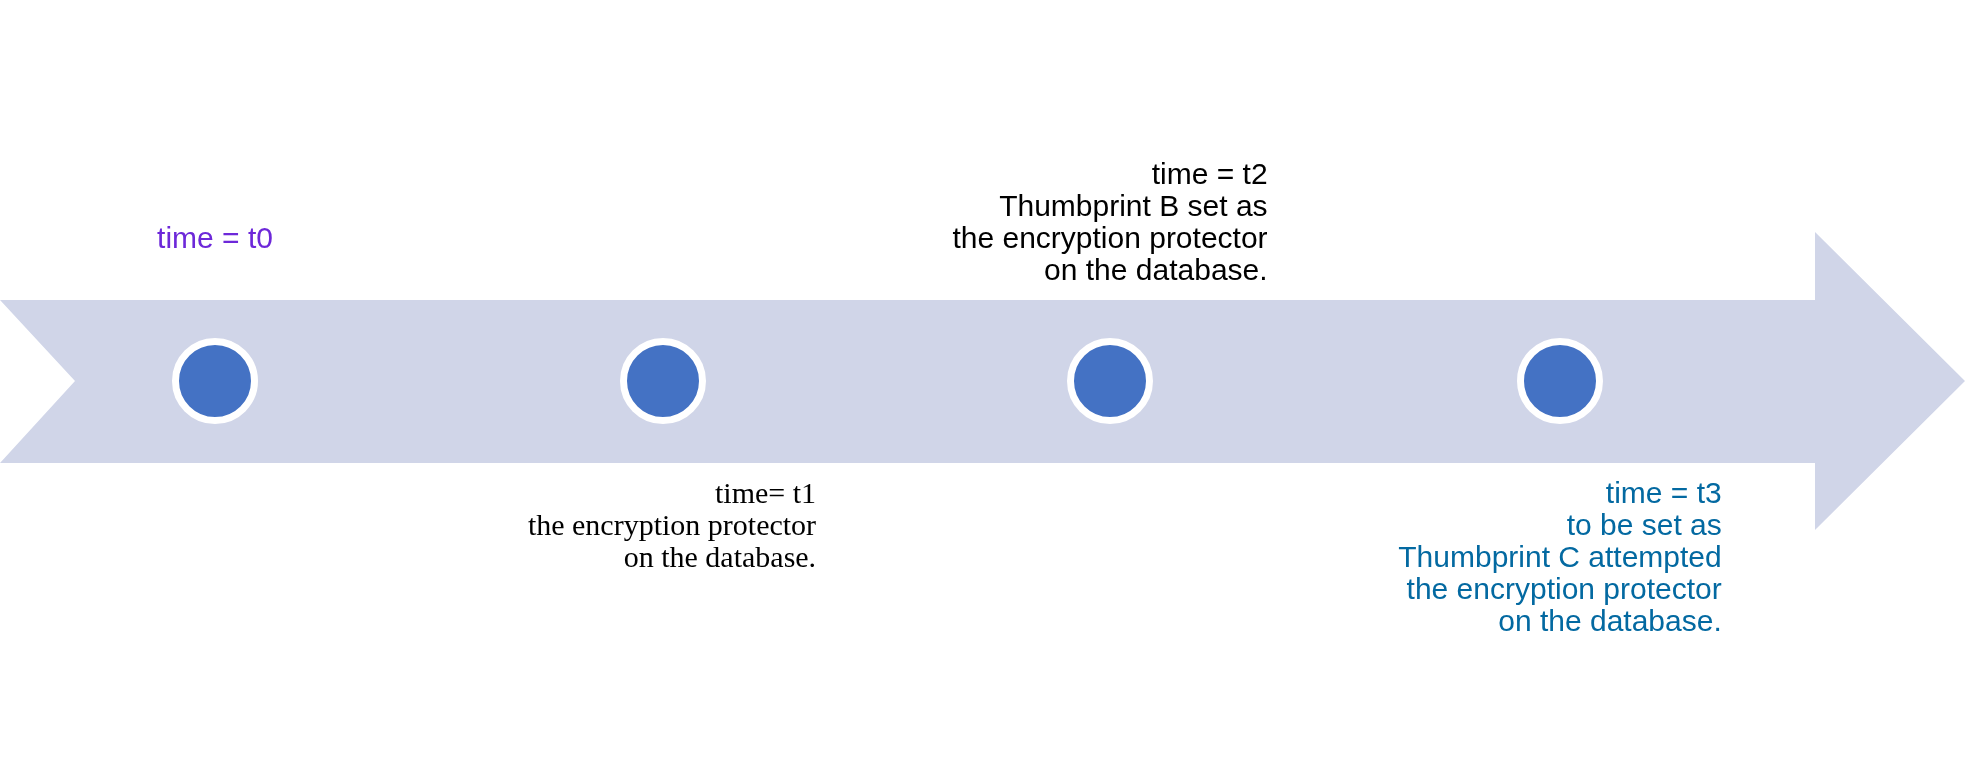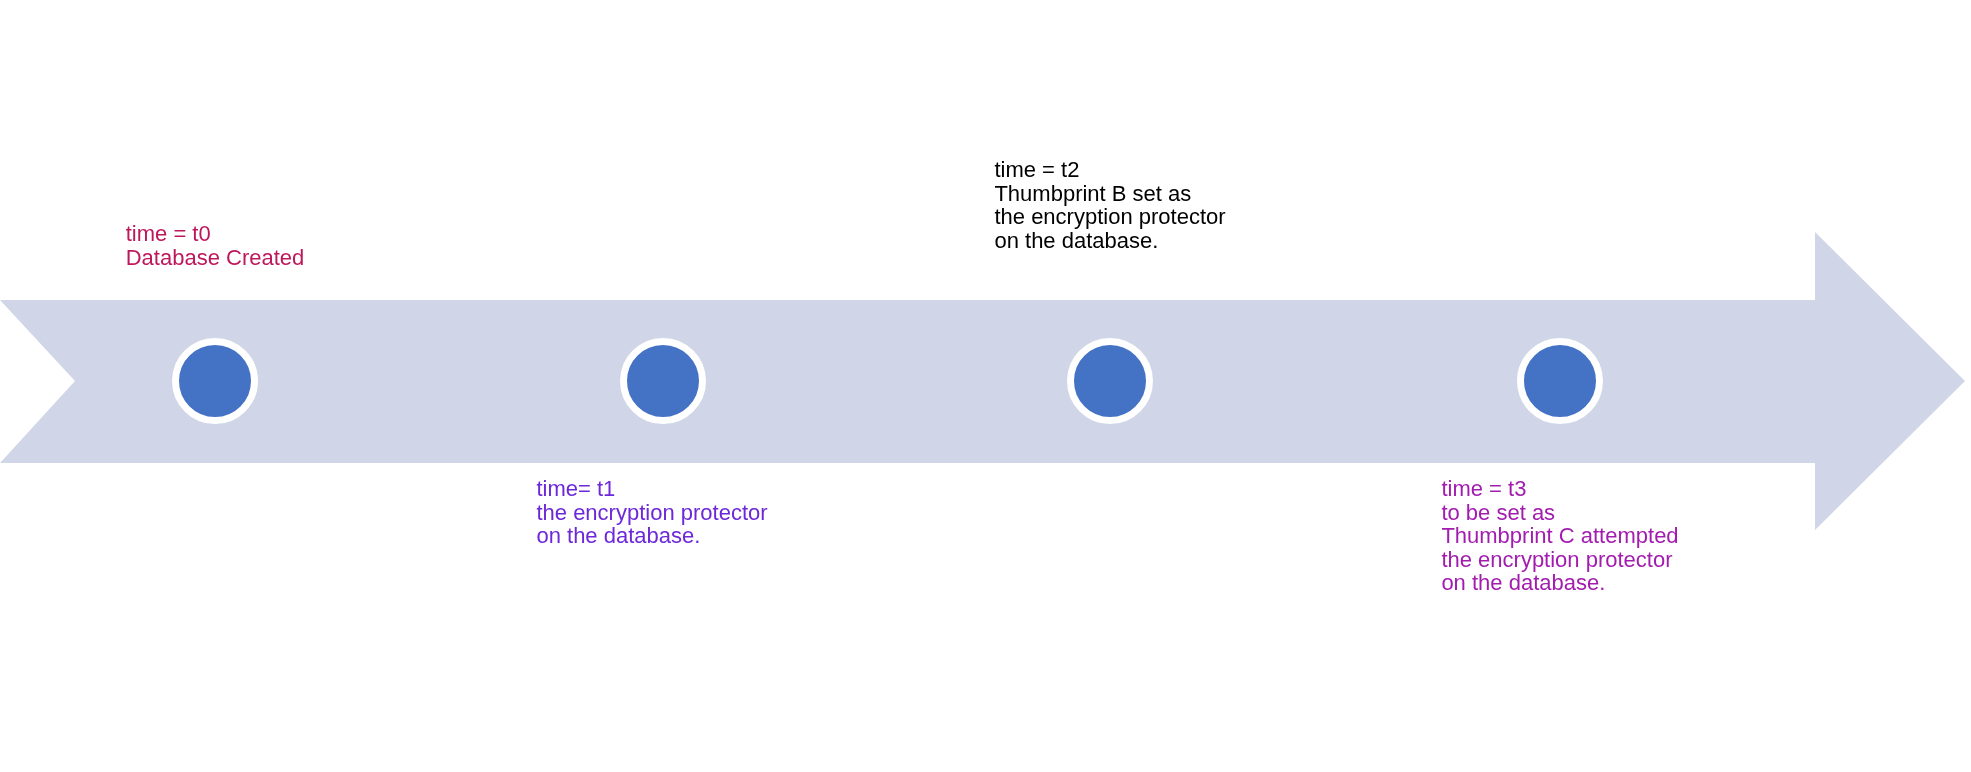--- a/index.html
+++ b/index.html
@@ -33,23 +33,23 @@
     border-radius: 50%;
     background: #4472C4;
     border: 7px solid #ffffff;
     box-sizing: border-box;
     transform: translate(-50%, -50%);
     z-index: 3;
   }
   .label-block {
     position: absolute;
     z-index: 4;
-    text-align: left;
+    text-align: right;
     color: #000000;
-    font-size: 22px;
+    font-size: 30px;
     line-height: 1.07;
     white-space: nowrap;
     transform: translateX(-50%);
   }
   .label-block .line {
     display: block;
   }
 </style>
 </head>
 <body>
@@ -60,36 +60,35 @@
     <polygon points="0,300 1815,300 1815,232 1965,381 1815,530 1815,463 0,463 75,381" fill="#D0D5E8"></polygon>
   </svg>
 
   <div id="markers">
       <div class="milestone-marker" style="left: 215px; top: 381px; background: rgb(68, 114, 196); border-color: rgb(255, 255, 255);"></div>
       <div class="milestone-marker" style="left: 663px; top: 381px; background: rgb(68, 114, 196); border-color: rgb(255, 255, 255);"></div>
       <div class="milestone-marker" style="left: 1110px; top: 381px; background: rgb(68, 114, 196); border-color: rgb(255, 255, 255);"></div>
       <div class="milestone-marker" style="left: 1560px; top: 381px; background: rgb(68, 114, 196); border-color: rgb(255, 255, 255);"></div>
     </div>
   <div id="labels">
-      <div class="label-block" style="left: 215px; color: #be185d; top: 222px;">
+      <div class="label-block" style="left: 215px; color: #6d28d9; top: 222px;">
         <span class="line">time = t0</span>
-        <span class="line">Database Created</span>
       </div>
-      <div class="label-block" style="left: 652px; color: #6d28d9; top: 477px;">
+      <div class="label-block" style="left: 672px; color: #000000; top: 477px; font-family: Liberation Serif, serif;">
         <span class="line">time= t1</span>
         <span class="line">the encryption protector</span>
         <span class="line">on the database.</span>
       </div>
       <div class="label-block" style="left: 1110px; color: rgb(0, 0, 0); top: 158px;">
         <span class="line">time = t2</span>
         <span class="line">Thumbprint B set as</span>
         <span class="line">the encryption protector</span>
         <span class="line">on the database.</span>
       </div>
-      <div class="label-block" style="left: 1560px; color: #a21caf; top: 477px;">
+      <div class="label-block" style="left: 1560px; color: #0369a1; top: 477px;">
         <span class="line">time = t3</span>
         <span class="line">to be set as</span>
         <span class="line">Thumbprint C attempted</span>
         <span class="line">the encryption protector</span>
         <span class="line">on the database.</span>
       </div>
     </div>
 
 </div>
 

